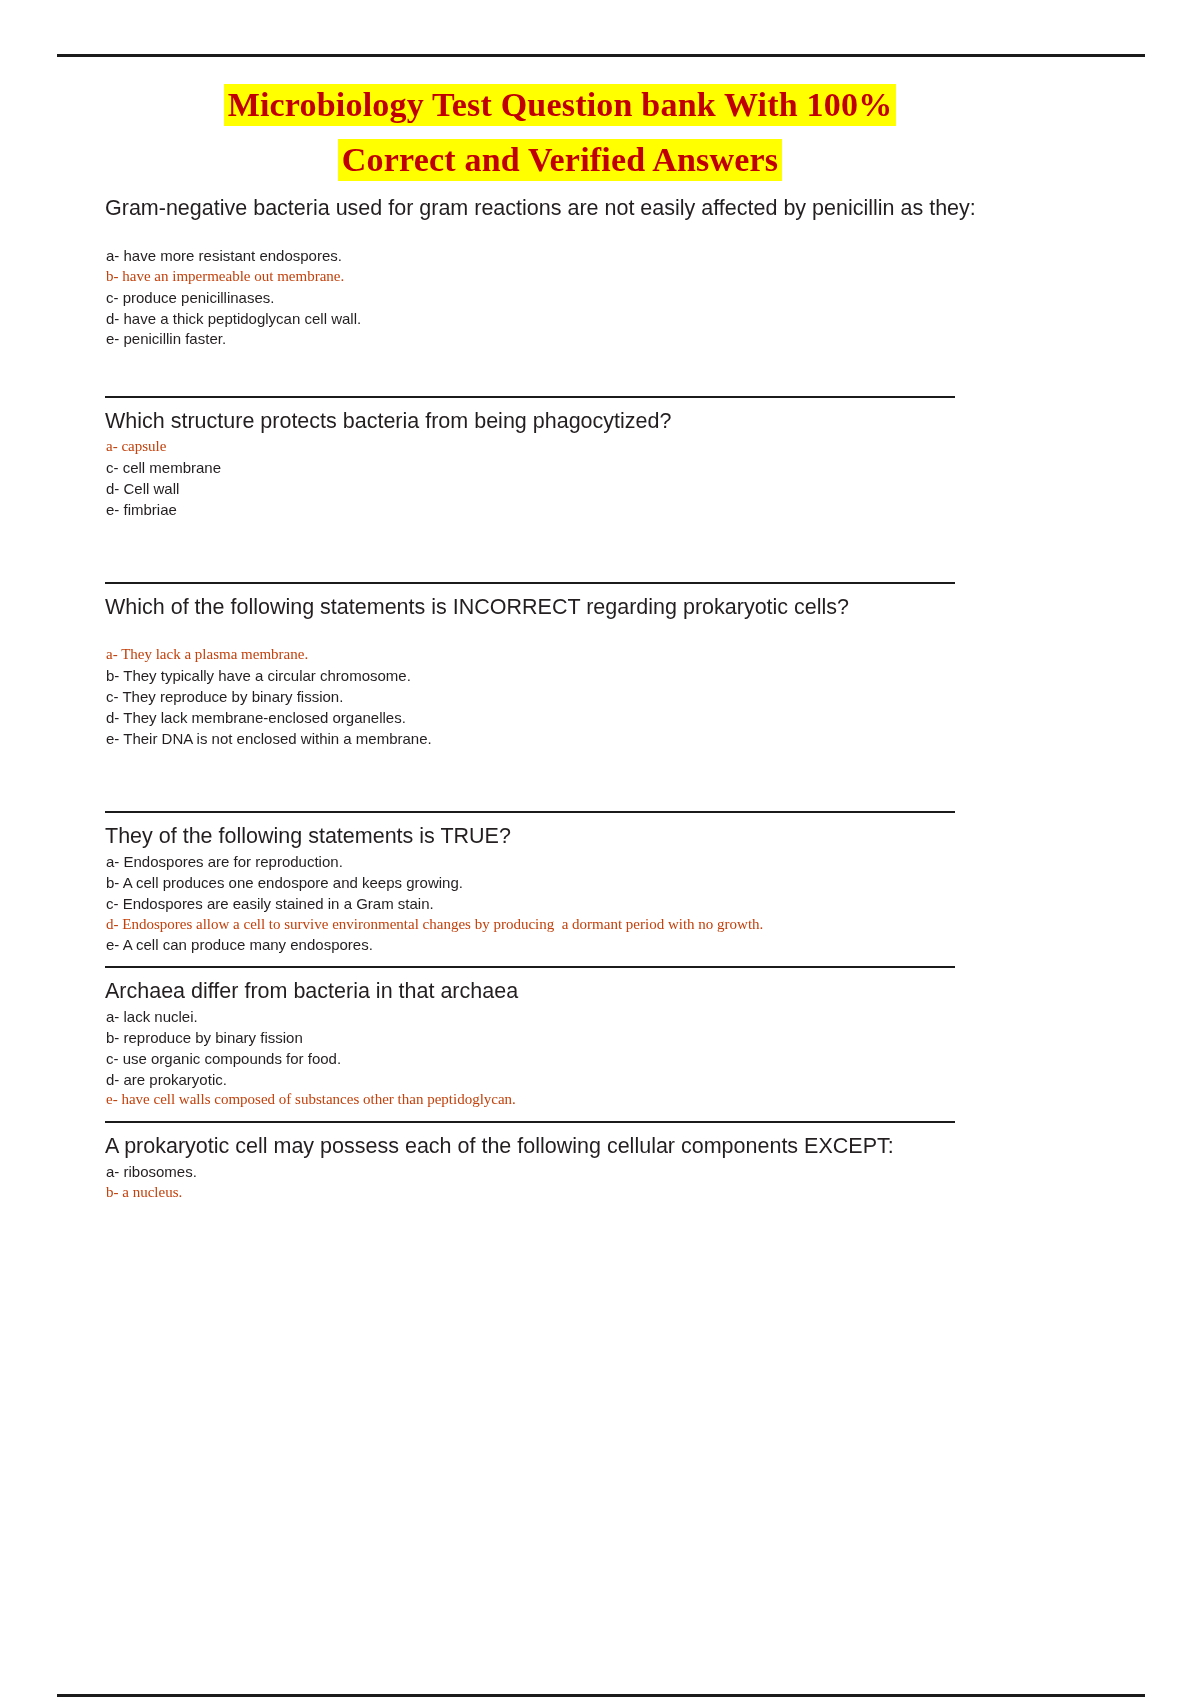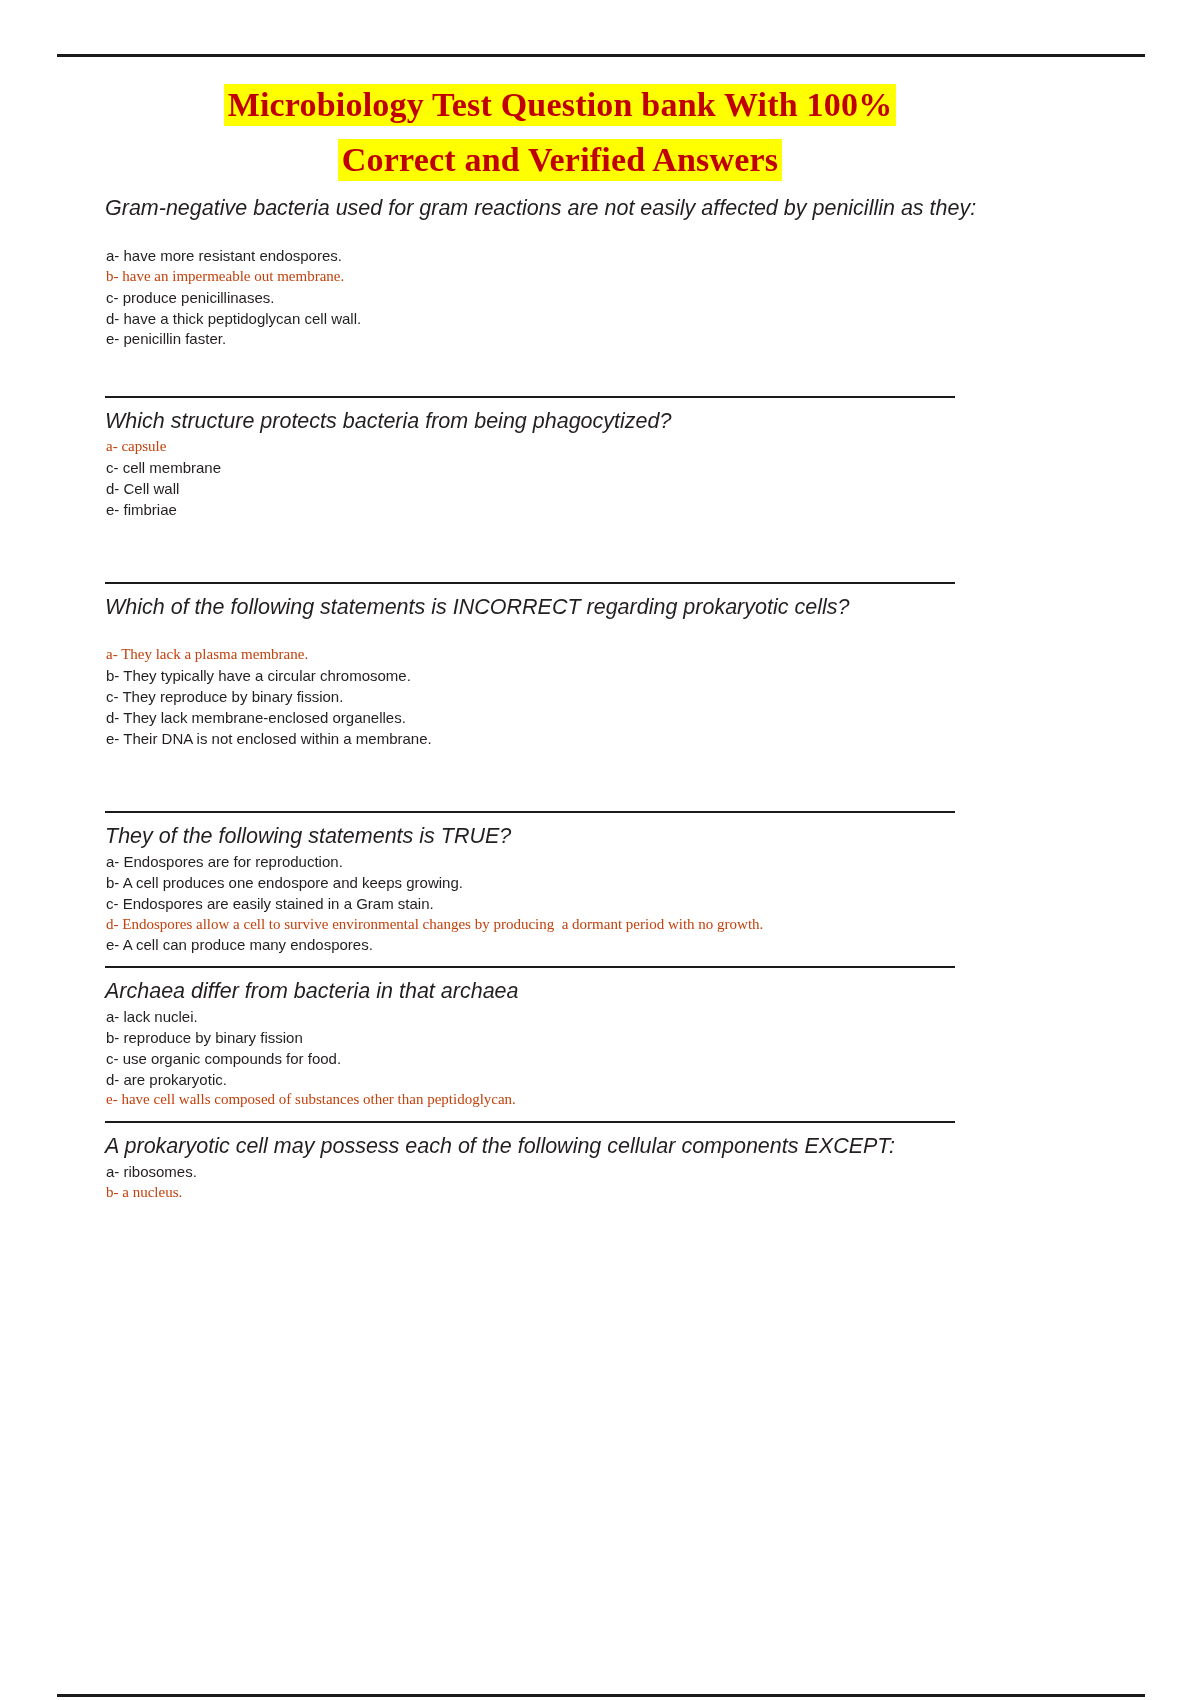--- a/index.html
+++ b/index.html
@@ -70,21 +70,20 @@
   
   .qblock {
     margin: 0;
   }
   .stem {
     font-size: 21.5px;
     line-height: 1.30;
     color: #231f20;
     margin: 0;
     white-space: pre-wrap;
-    font-style: italic;
   }
   .options {
     margin: 0;
     padding: 0;
     list-style: none;
   }
   .option {
     font-size: 15px;
     line-height: 1.32;
     color: #231f20;

